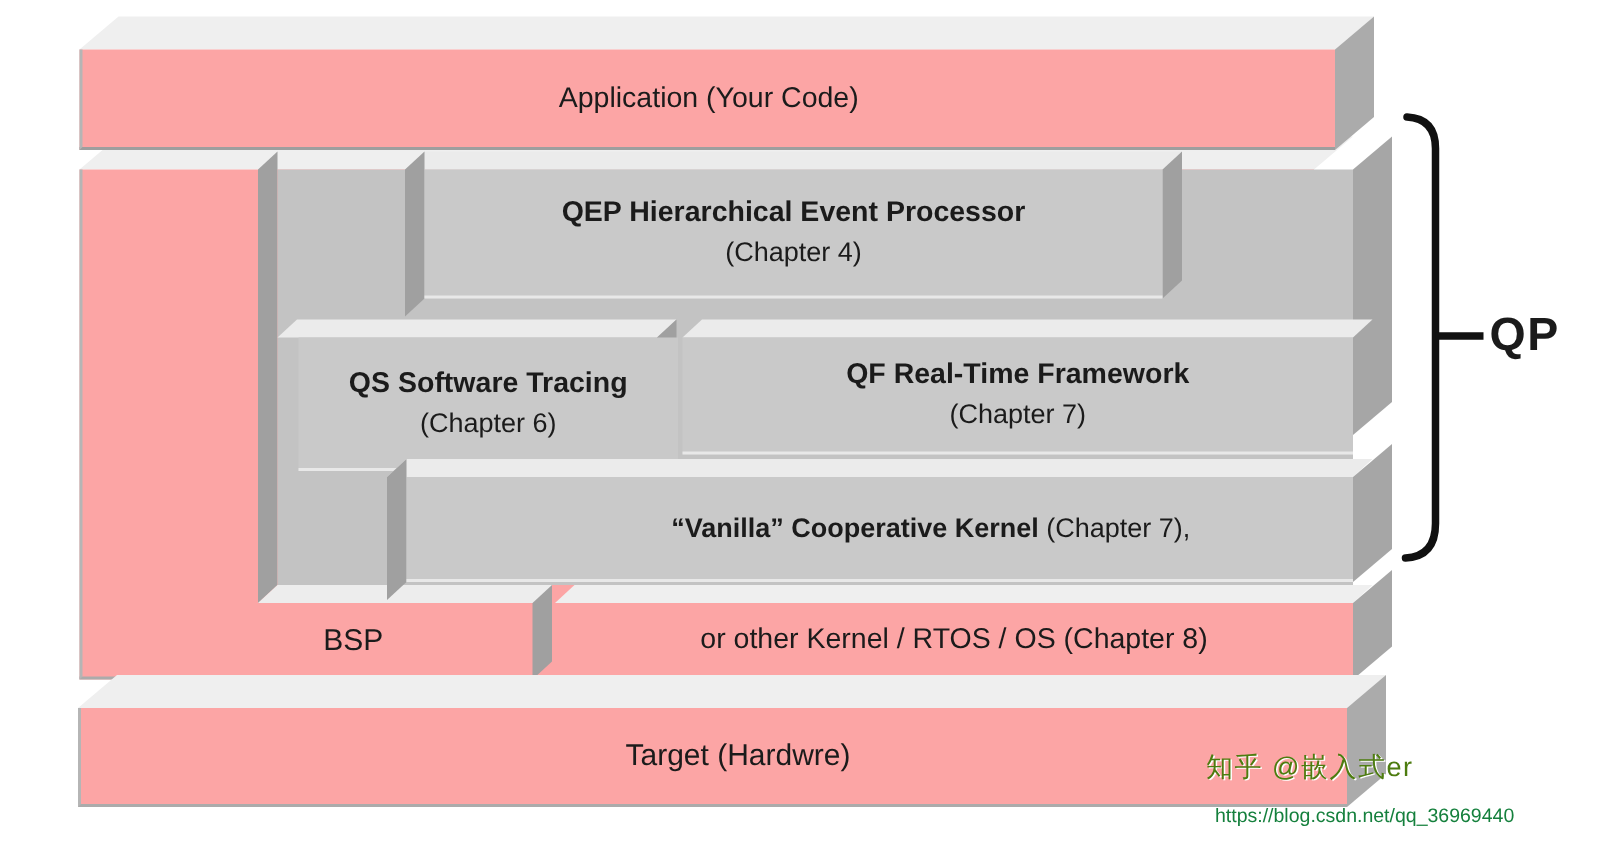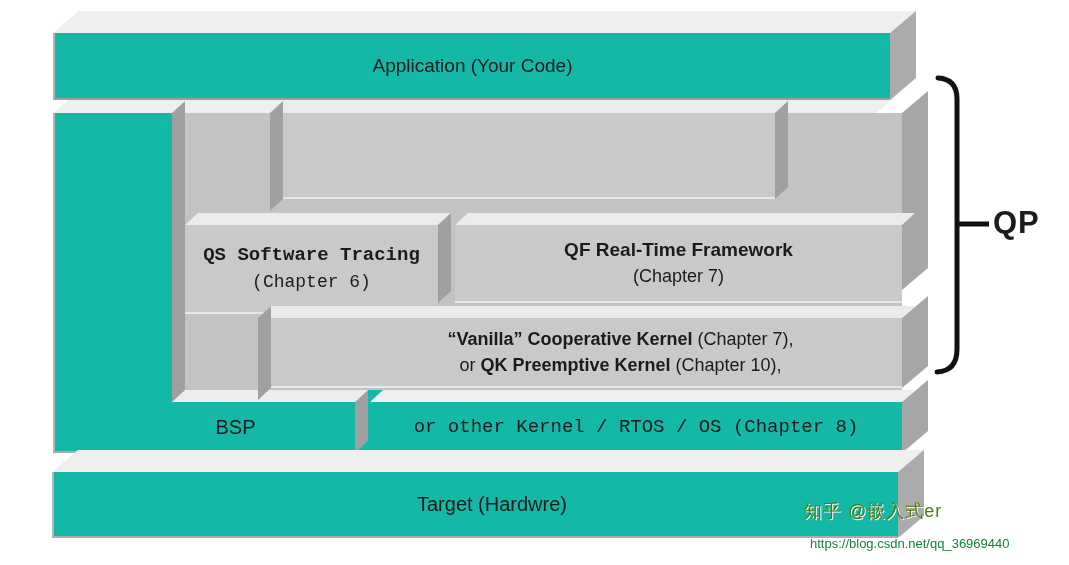--- a/index.html
+++ b/index.html
@@ -12,21 +12,21 @@
   .front{position:absolute;display:flex;flex-direction:column;align-items:center;justify-content:center;text-align:center;}
   .skxL{transform:skewX(-49.76deg);}  
   .skyL{transform:skewY(-40.24deg);}
   .skxS{transform:skewX(-47.29deg);}  
   .skyS{transform:skewY(-42.71deg);}
   .lightface{background:#efefef;}
   .roof{background:#ebebeb;}
   .darkface{background:#a0a0a0;}
   .rcol{background:#a6a6a6;}
   .grayfront{background:#c9c9c9;border-bottom:2px solid #e8e8e8;}
-  .whitefront{background:#14b8a6;}
+  .whitefront{background:#fca5a5;}
   .t-bold{font-weight:bold;}
   .title{font-size:19px;font-weight:bold;line-height:27px;}
   .subtitle{font-size:18px;line-height:27px;}
 
   
   #app-top{left:79px;top:11px;width:837px;height:22px;}
   #app-right{left:890px;top:33px;width:26px;height:67px;background:#ababab;}
   #app-front{left:53px;top:33px;width:837px;height:67px;border-left:2px solid #b5b5b5;border-bottom:2px solid #9e9e9e;font-size:19px;}
 
   
@@ -44,35 +44,35 @@
 
   
   #qep-roof{left:283px;top:101px;width:505px;height:12px;}
   #qep-wall{left:270px;top:113px;width:13px;height:98px;}
   #qep-rface{left:775px;top:113px;width:13px;height:86px;}
   #qep-front{left:283px;top:113px;width:492px;height:86px;}
 
   
   #qs-roof{left:198px;top:213px;width:253px;height:12px;}
   #qs-rface{left:438px;top:225px;width:13px;height:78px;}
-  #qs-front{left:185px;top:225px;width:253px;height:89px;font-family:Liberation Mono, monospace;}
+  #qs-front{left:199px;top:225px;width:253px;height:89px;}
 
   
   #qf-roof{left:468px;top:213px;width:447px;height:12px;}
   #qf-front{left:455px;top:225px;width:447px;height:78px;}
 
   
   #kernel-roof{left:271px;top:306px;width:644px;height:12px;}
   #kernel-wall{left:258px;top:318px;width:13px;height:82px;}
   #kernel-front{left:271px;top:318px;width:631px;height:70px;padding-left:68px;font-size:18px;line-height:26px;}
 
   
   #other-roof{left:383px;top:390px;width:532px;height:12px;}
   #other-rface{left:902px;top:402px;width:26px;height:51px;}
-  #other-front{left:370px;top:402px;width:532px;height:51px;border-bottom:2px solid #a21caf;font-size:19px;font-family:Liberation Mono, monospace;}
+  #other-front{left:370px;top:402px;width:532px;height:51px;border-bottom:2px solid #a21caf;font-size:19px;}
 
   
   #target-top{left:78px;top:450px;width:846px;height:22px;}
   #target-right{left:898px;top:472px;width:26px;height:66px;background:#ababab;}
   #target-front{left:52px;top:472px;width:846px;height:66px;border-left:2px solid #b5b5b5;border-bottom:2px solid #ababab;padding-left:32px;font-size:20px;}
 
   
   #brace-svg{position:absolute;left:925px;top:60px;width:80px;height:330px;}
   #qp-label{position:absolute;left:993px;top:205px;width:80px;height:38px;font-size:31px;font-weight:bold;letter-spacing:1px;}
 
@@ -91,41 +91,42 @@
 
   <div class="f skyS darkface" id="panel-wall"></div>
   <div class="f skxS" id="panel-floor"></div>
   <div class="f" id="panel-front"></div>
   <div class="f skyL rcol" id="rcol-1"></div>
 
   <div class="f skxS roof" id="qep-roof"></div>
   <div class="f skyS darkface" id="qep-wall"></div>
   <div class="f skyS darkface" id="qep-rface"></div>
   <div class="front grayfront" id="qep-front">
+    <div class="title">QEP Hierarchical Event Processor</div>
+    <div class="subtitle">(Chapter 4)</div>
   </div>
 
   <div class="f skxS roof" id="qs-roof"></div>
   <div class="f skyS darkface" id="qs-rface"></div>
   <div class="front grayfront" id="qs-front">
     <div class="title">QS Software Tracing</div>
     <div class="subtitle">(Chapter 6)</div>
   </div>
 
   <div class="f skxS roof" id="qf-roof"></div>
   <div class="front grayfront" id="qf-front">
     <div class="title">QF Real-Time Framework</div>
     <div class="subtitle">(Chapter 7)</div>
   </div>
 
   <div class="f skxS roof" id="kernel-roof"></div>
   <div class="f skyS darkface" id="kernel-wall"></div>
   <div class="f skyL rcol" id="rcol-2"></div>
   <div class="front grayfront" id="kernel-front">
     <div><span class="t-bold">“Vanilla” Cooperative Kernel</span><span> (Chapter 7),</span></div>
-    <div><span>or </span><span class="t-bold">QK Preemptive Kernel</span><span> (Chapter 10),</span></div>
   </div>
 
   <div class="f skxS lightface" id="other-roof"></div>
   <div class="f skyL rcol" id="other-rface"></div>
   <div class="front whitefront" id="other-front">
     <div>or other Kernel / RTOS / OS (Chapter 8)</div>
   </div>
 
   <div class="front" id="bsp-label">
     <div>BSP</div>

